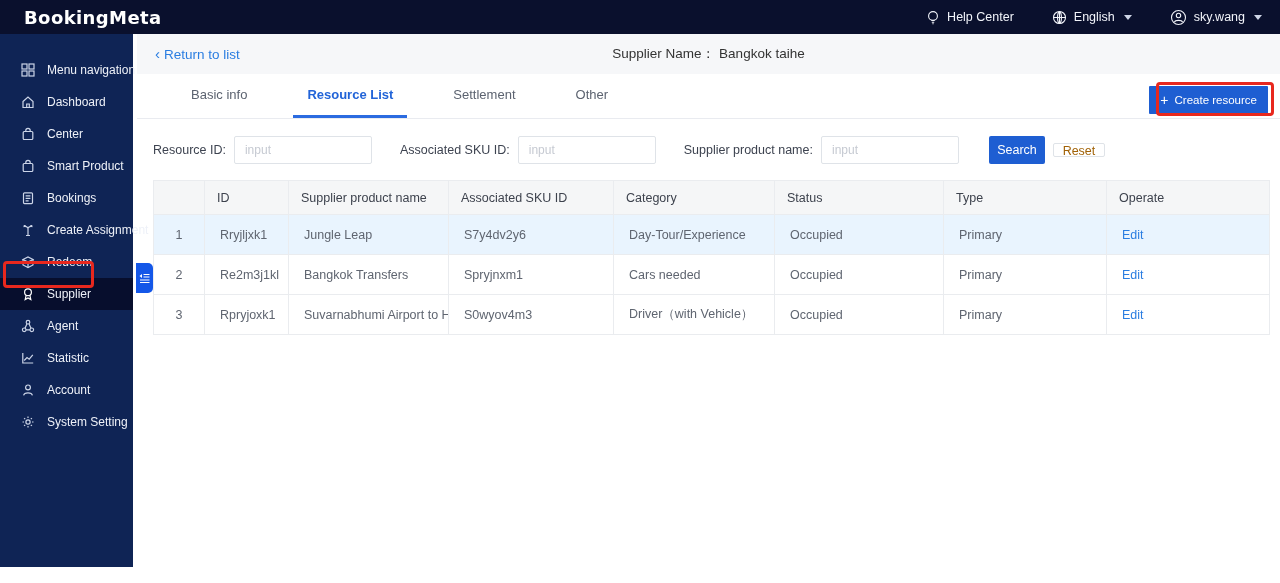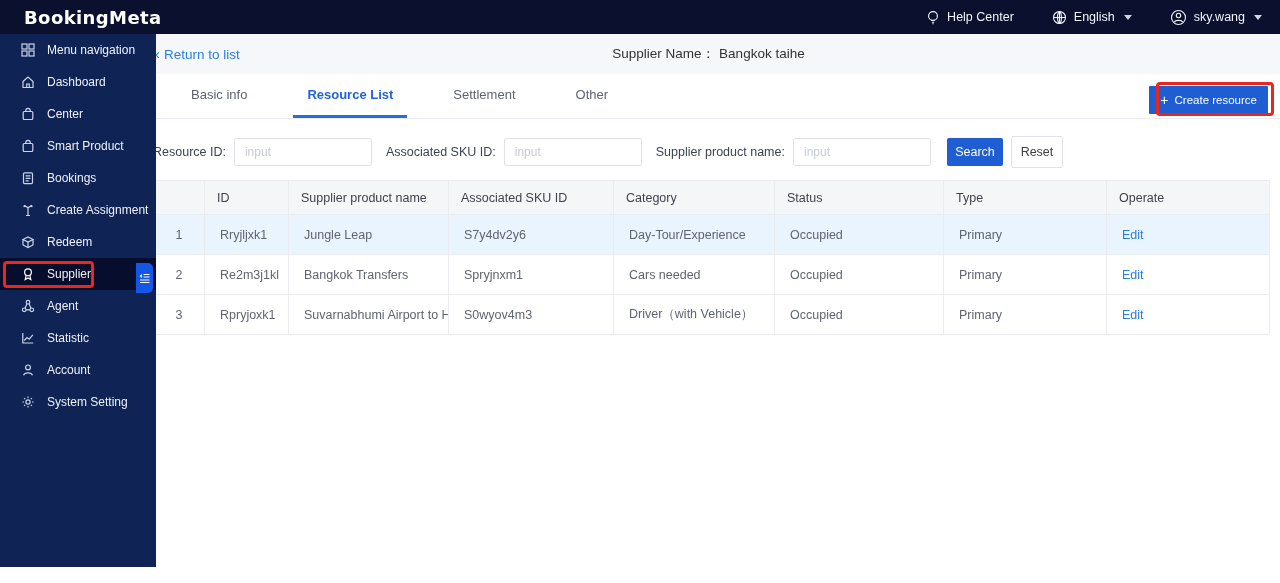--- a/index.html
+++ b/index.html
@@ -17,22 +17,22 @@
   .logo {
     color:#fff; font-weight:bold; font-size:18px; letter-spacing:.4px;
     font-family:"DejaVu Sans", sans-serif; font-style:normal;
   }
   .topbar-right { display:flex; align-items:center; gap:38px; }
   .tb-item { display:flex; align-items:center; gap:7px; color:#f2f4fa; font-size:12.5px; cursor:pointer; }
   .tb-item svg { display:block; }
   .caret { width:0; height:0; border-left:4px solid transparent; border-right:4px solid transparent; border-top:5px solid #cfd6e6; margin-left:2px; }
   
   .sidebar {
-    position:absolute; top:34px; left:0; width:156px; bottom:16px;
-    background:#0f2455; padding-top:0; z-index:4;
+    position:absolute; top:34px; left:0; width:133px; bottom:16px;
+    background:#0f2455; padding-top:20px; z-index:4;
   }
   .side-item {
     height:32px; display:flex; align-items:center; gap:12px;
     padding-left:21px; color:#eef1f8; font-size:12px; cursor:pointer;
     position:relative; white-space:nowrap;
   }
   .side-item.active { background:#070e2d; }
   .side-item svg { flex:0 0 auto; display:block; }
   .annotation-red {
     position:absolute; border:3px solid #e8281e; border-radius:4px;
@@ -78,29 +78,29 @@
   .create-btn .plus { font-size:14px; line-height:1; font-weight:normal; }
   .create-box { top:-4px; bottom:-2px; left:7px; right:-6px; }
   
   .filters {
     position:absolute; top:62px; left:16px; display:flex; align-items:center;
   }
   .f-label { font-size:12.5px; color:#3d4350; margin-right:8px; white-space:nowrap; }
   .f-input {
     width:138px; height:28px; border:1px solid #dfe3e8; border-radius:2px;
     padding:0 10px; font-size:12px; color:#333; font-family:inherit;
-    margin-right:14px; outline:none;
+    margin-right:28px; outline:none;
   }
   .f-input::placeholder { color:#c6cad2; }
   .btn-search {
     width:56px; height:28px; background:#1e5ed2; color:#fff; border:none;
     font-size:12.5px; border-radius:2px; cursor:pointer; font-family:inherit; margin-left:2px;
   }
   .btn-reset {
-    width:52px; height:32px; background:#fff; color:#404040;
+    width:52px; height:14px; background:#fff; color:#a16207;
     border:1px solid #dfe3e8; font-size:12.5px; border-radius:2px;
     cursor:pointer; font-family:inherit; margin-left:8px;
   }
   
   .res-table {
     position:absolute; top:106px; left:16px; width:1116px;
     border-collapse:collapse; table-layout:fixed; font-size:12.5px;
   }
   .res-table th {
     height:34px; background:#f5f6f7; border:1px solid #eaecef;

